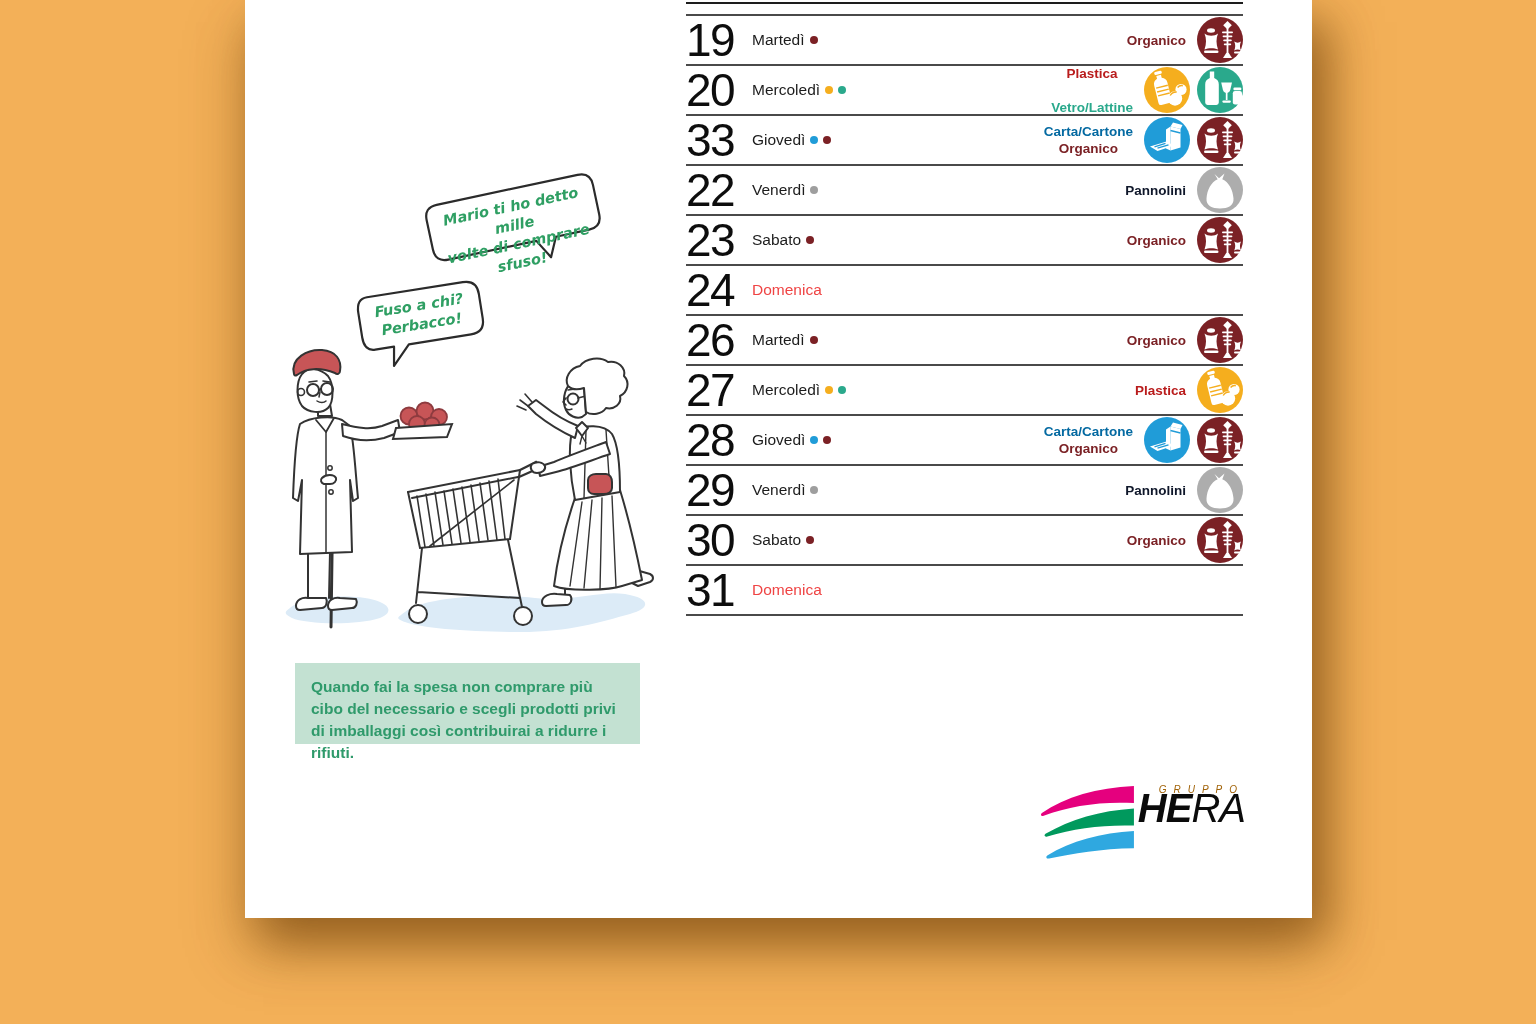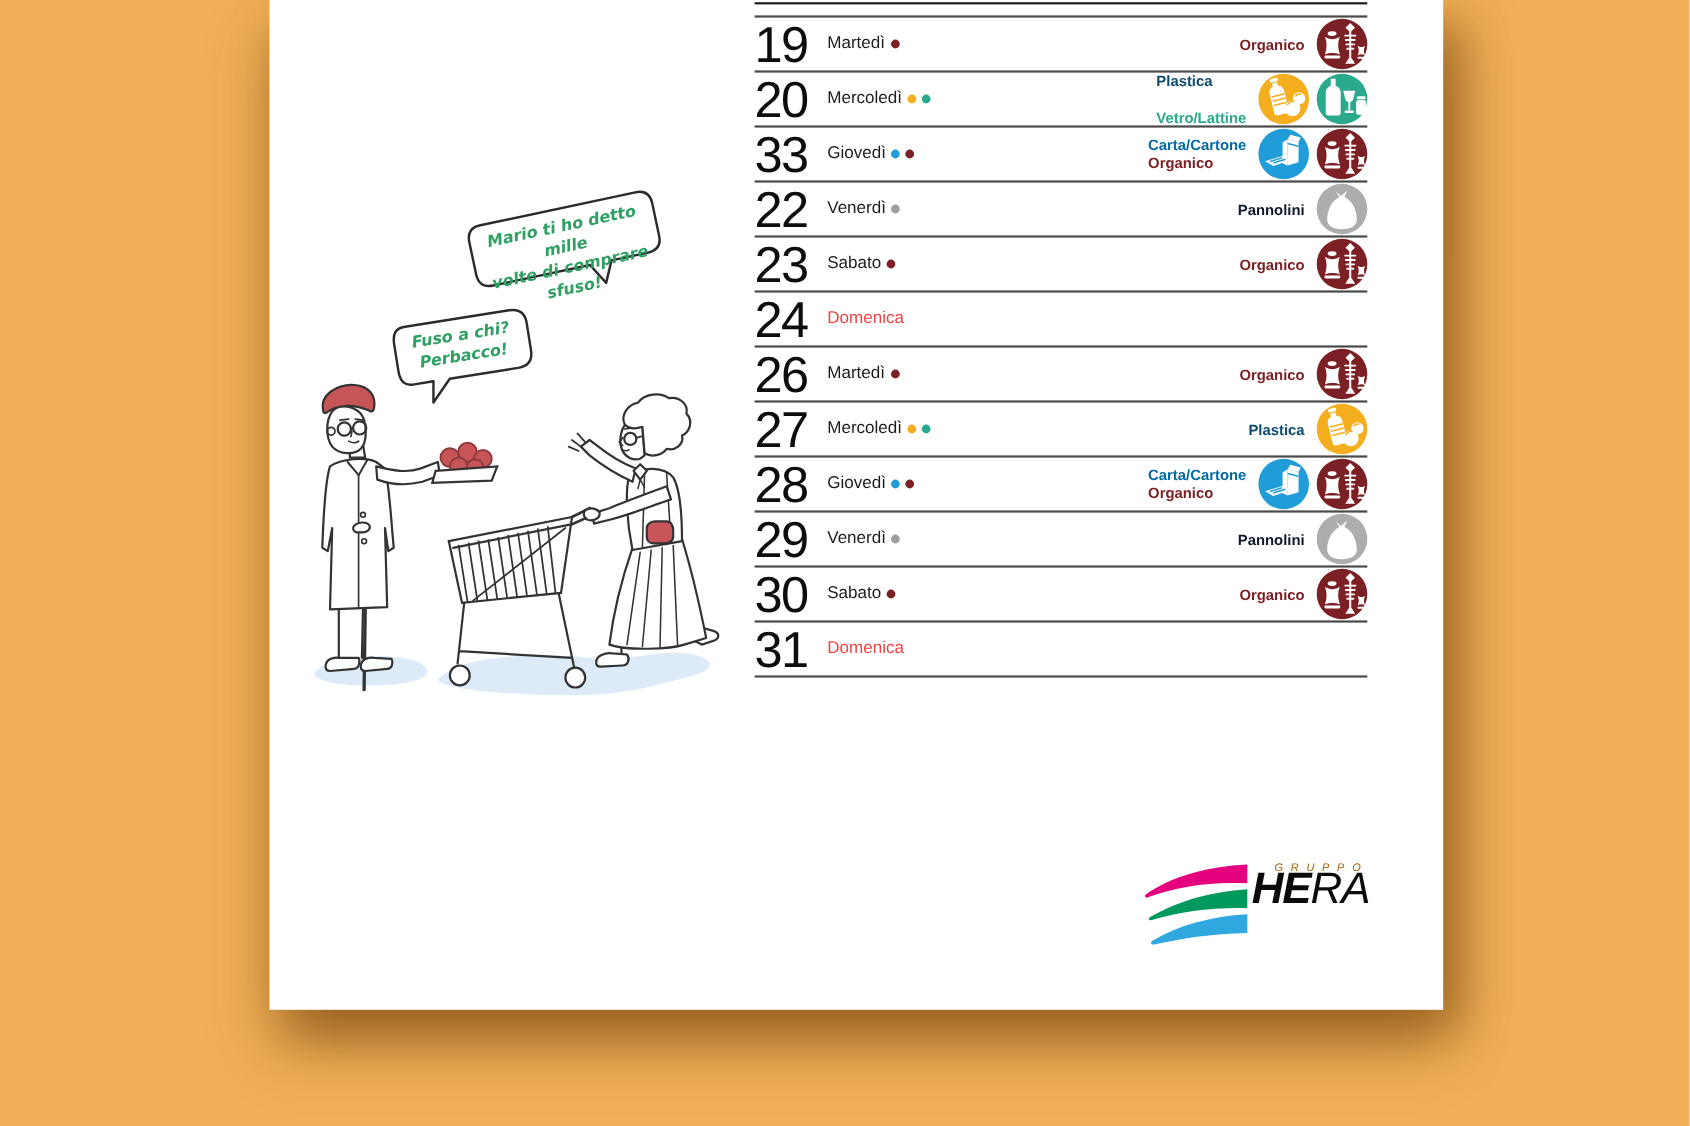--- a/index.html
+++ b/index.html
@@ -11,30 +11,30 @@
   .calendar{position:absolute;left:441px;top:2px;width:557px;}
   .cal-topline{border-top:2.5px solid #1d1d1d;margin-bottom:10px;}
   .cal-row{border-top:2px solid #4a4a4a;height:50px;box-sizing:border-box;
     display:flex;align-items:center;}
   .cal-bottomline{border-top:2px solid #4a4a4a;}
   .num{width:66px;font-size:46px;letter-spacing:-1.5px;color:#0d0d0d;line-height:52px;}
   .wd-wrap{display:flex;align-items:center;gap:5px;}
   .wd{font-size:15.5px;color:#1c1c1c;}
   .wd-sun{color:#ef4444;}
   .dot{width:8px;height:8px;border-radius:50%;display:inline-block;}
-  .labels{margin-left:auto;text-align:left;font-weight:700;font-size:13.5px;
+  .labels{margin-left:auto;text-align:center;font-weight:700;font-size:13.5px;
     line-height:17px;margin-right:11px;white-space:nowrap;}
   .labels span{display:block;}
   .icons{display:flex;gap:7px;}
   .cicon{width:46px;height:46px;border-radius:50%;display:flex;align-items:center;
     justify-content:center;flex:0 0 auto;}
   .cicon svg{width:46px;height:46px;display:block;}
   
   .c-organico{background:#7B2125;} .t-organico{color:#7B2125;}
-  .c-plastica{background:#F5AE1E;} .t-plastica{color:#0c4a6e;}
+  .c-plastica{background:#F5AE1E;} .t-plastica{color:#b91c1c;}
   .c-vetro{background:#2AA98C;}    .t-vetro{color:#2AA98C;margin-top:17px;}
   .c-carta{background:#209CD8;}    .t-carta{color:#0369a1;}
   .c-gray{background:#9E9E9E;}     .t-gray{color:#0f172a;}
   .bg-organico{background:#7B2125;} .bg-plastica{background:#F5AE1E;}
   .bg-vetro{background:#2AA98C;}    .bg-carta{background:#209CD8;}
   .bg-gray{background:#ADADAD;}
   
   .bubble{position:absolute;}
   .bubble svg{position:absolute;left:0;top:0;width:100%;height:100%;}
   .bubble .btxt{position:relative;text-align:center;color:#2F9F63;font-style:italic;
@@ -216,20 +216,23 @@
       <path d="M300,44 C294,50 292,62 296,70 C299,76 306,79 312,77 L316,74 L314,48 Z"></path>
       <path d="M296,58 L293,62 L296,65" fill="none" stroke-width="1.6"></path>
       <circle cx="303" cy="59" r="5.5" fill="none"></circle>
       <path d="M308,58 L316,56 M298,50 L305,49" fill="none" stroke-width="1.6"></path>
       <path d="M296,69 C298,70 300,70 302,69" fill="none" stroke-width="1.4"></path>
       <path d="M298,46 C294,38 300,28 310,26 C316,18 330,16 338,22 C348,20 356,28 354,36 C360,42 358,52 350,56 C352,64 344,70 336,68 C332,74 322,76 316,72 L314,48 C308,50 302,50 298,46 Z"></path>
     </g>
     <path d="M318,140 C318,136 322,134 326,134 L336,134 C340,134 342,138 342,142 L342,148 C342,152 338,154 334,154 L324,154 C320,154 318,151 318,148 Z" fill="#C75557" stroke="#333" stroke-width="2"></path>
   </svg>
 
+  <div class="infobox">
+    <span>Quando fai la spesa non comprare più cibo del necessario e scegli prodotti privi di imballaggi così contribuirai a ridurre i rifiuti.</span>
+  </div>
 
   <div class="calendar">
     <div class="cal-topline"></div>
 
     <div class="cal-row">
       <div class="num">19</div>
       <div class="wd-wrap">
         <span class="wd">Martedì</span>
         <span class="dot c-organico"></span>
       </div>

